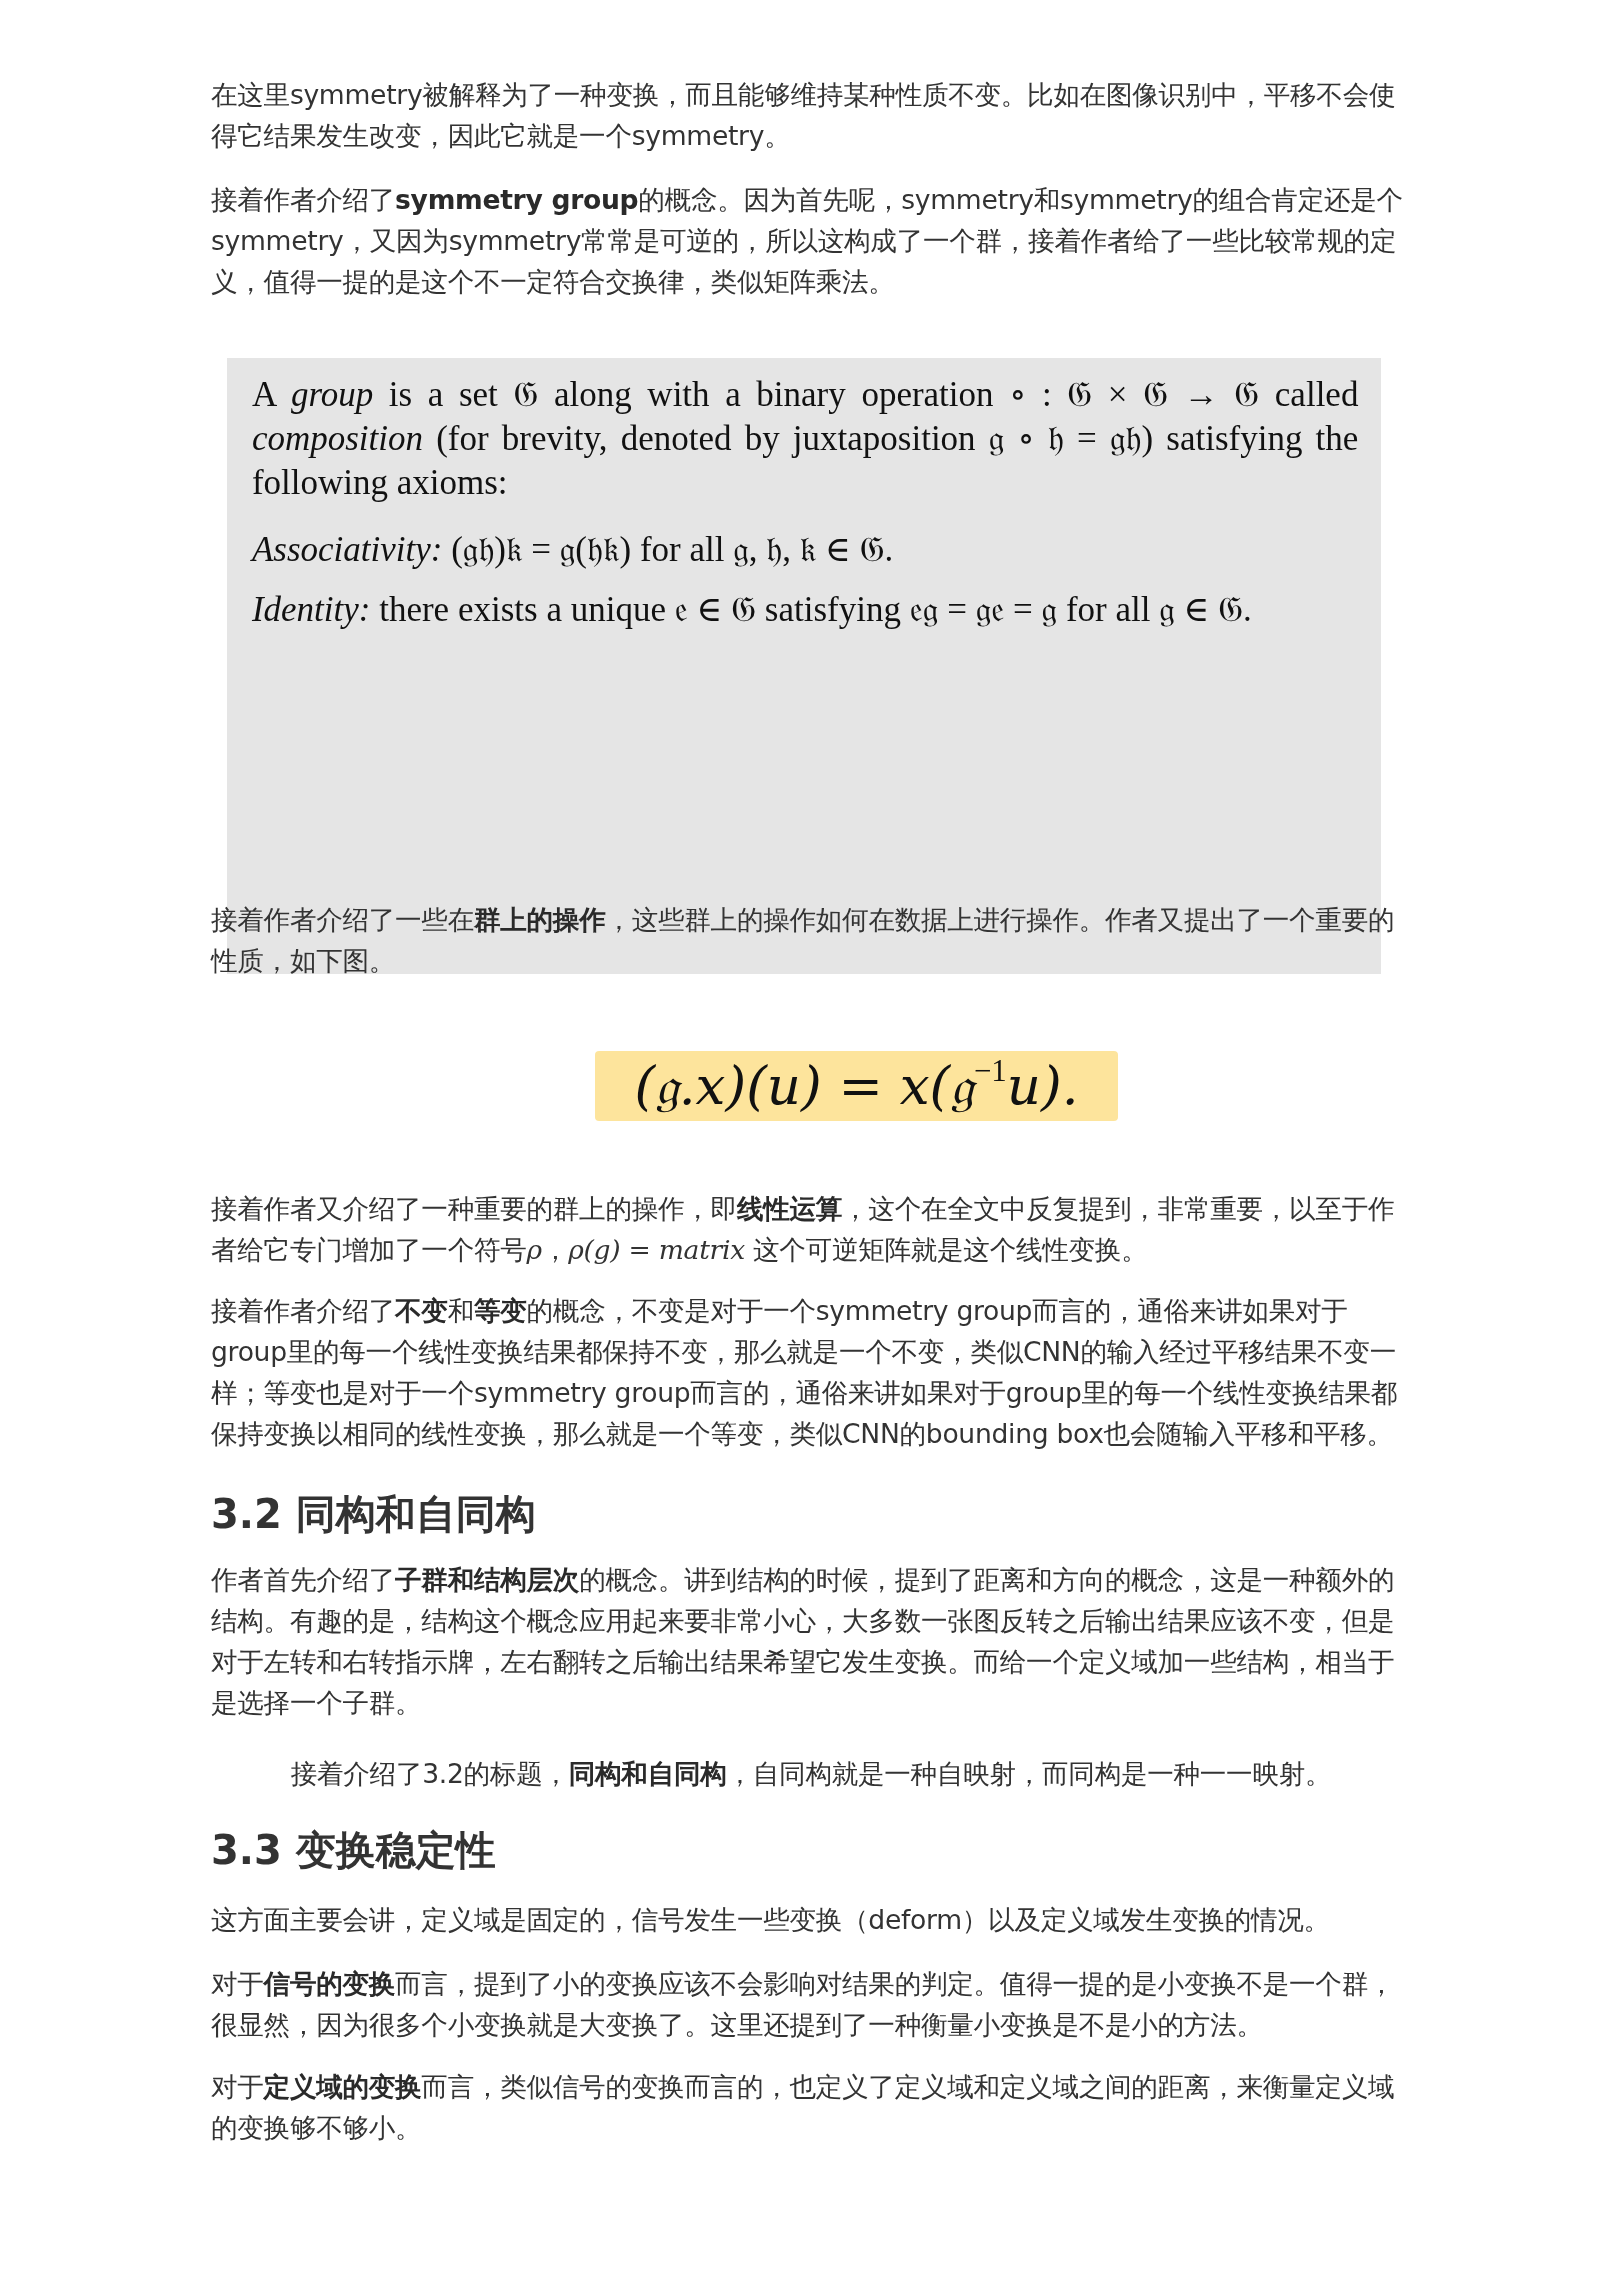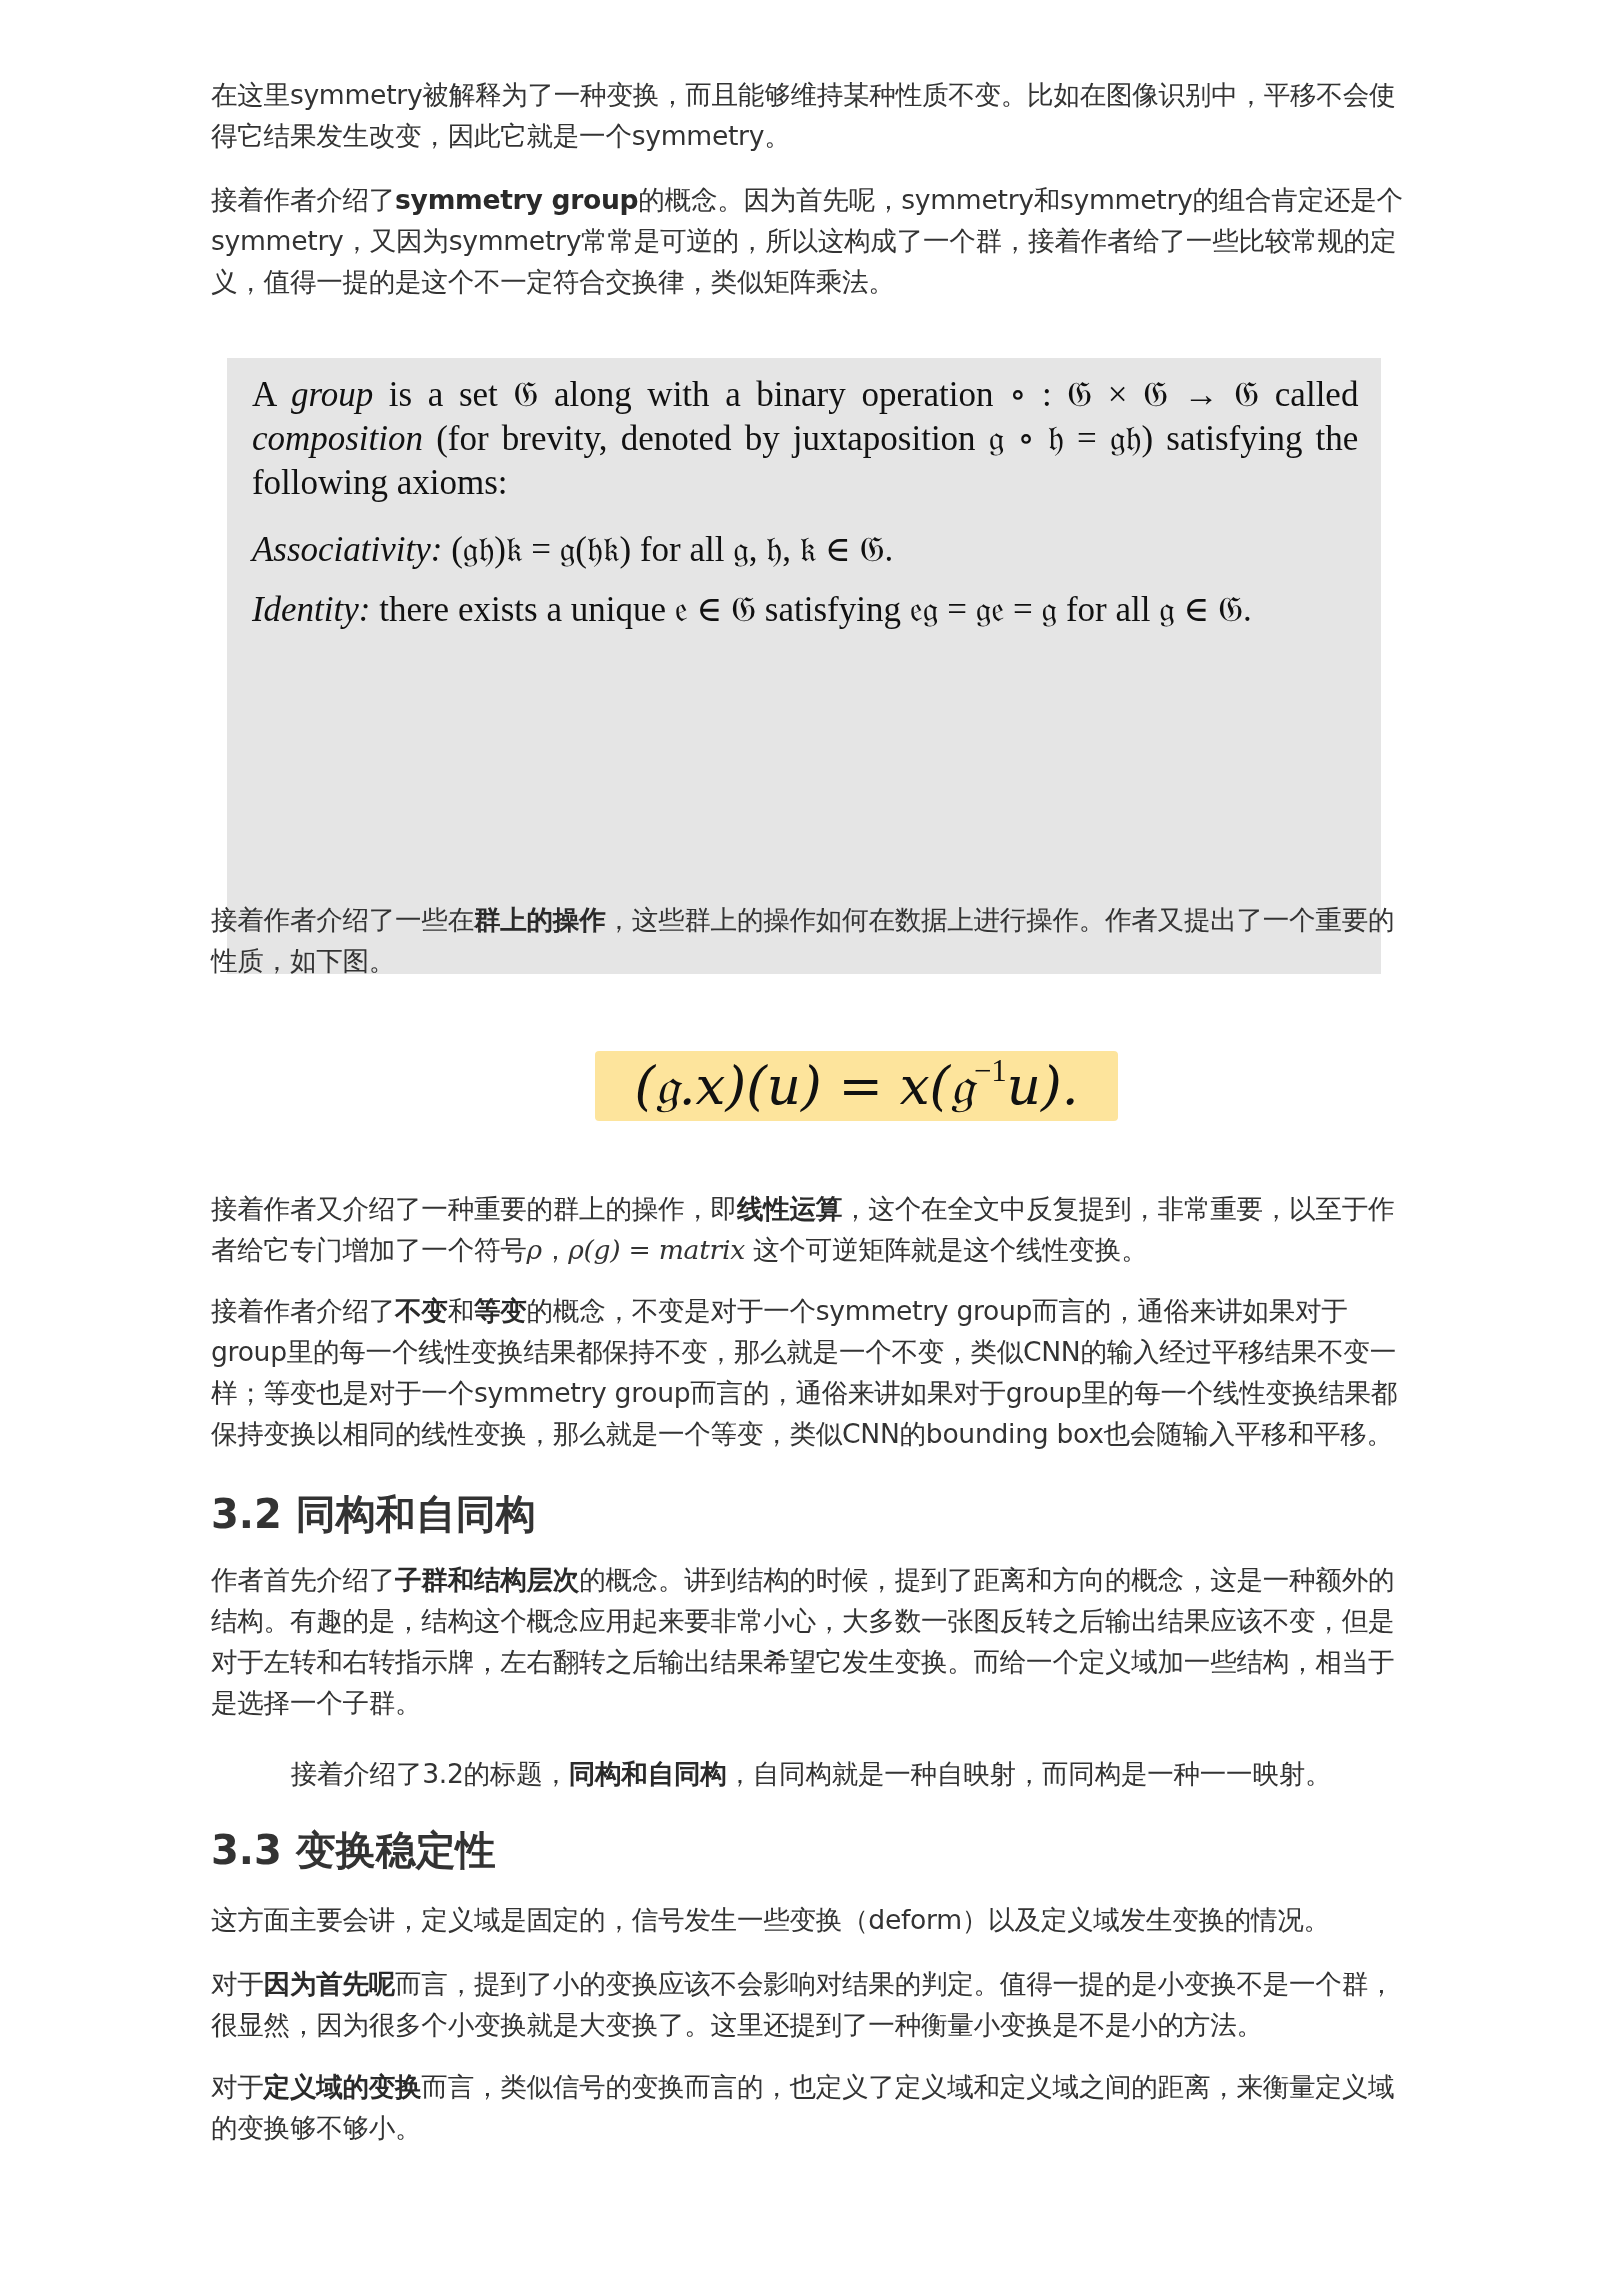--- a/index.html
+++ b/index.html
@@ -47,18 +47,18 @@
   <h2 class="heading" style="top:1490px;">3.2 同构和自同构</h2>
 
   <p class="para" style="top:1559px;"><span>作者首先介绍了</span><b>子群和结构层次</b><span>的概念。讲到结构的时候，提到了距离和方向的概念，这是一种额外的结构。有趣的是，结构这个概念应用起来要非常小心，大多数一张图反转之后输出结果应该不变，但是对于左转和右转指示牌，左右翻转之后输出结果希望它发生变换。而给一个定义域加一些结构，相当于是选择一个子群。</span></p>
 
   <p class="para" style="top:1753px;text-align:center;"><span>接着介绍了3.2的标题，</span><b>同构和自同构</b><span>，自同构就是一种自映射，而同构是一种一一映射。</span></p>
 
   <h2 class="heading" style="top:1826px;">3.3 变换稳定性</h2>
 
   <p class="para" style="top:1899px;"><span>这方面主要会讲，定义域是固定的，信号发生一些变换（deform）以及定义域发生变换的情况。</span></p>
 
-  <p class="para" style="top:1963px;"><span>对于</span><b>因为首先呢</b><span>而言，提到了小的变换应该不会影响对结果的判定。值得一提的是小变换不是一个群，很显然，因为很多个小变换就是大变换了。这里还提到了一种衡量小变换是不是小的方法。</span></p>
+  <p class="para" style="top:1963px;"><span>对于</span><b>信号的变换</b><span>而言，提到了小的变换应该不会影响对结果的判定。值得一提的是小变换不是一个群，很显然，因为很多个小变换就是大变换了。这里还提到了一种衡量小变换是不是小的方法。</span></p>
 
   <p class="para" style="top:2066px;"><span>对于</span><b>定义域的变换</b><span>而言，类似信号的变换而言的，也定义了定义域和定义域之间的距离，来衡量定义域的变换够不够小。</span></p>
 
 </div>
 
 
 </body></html>

